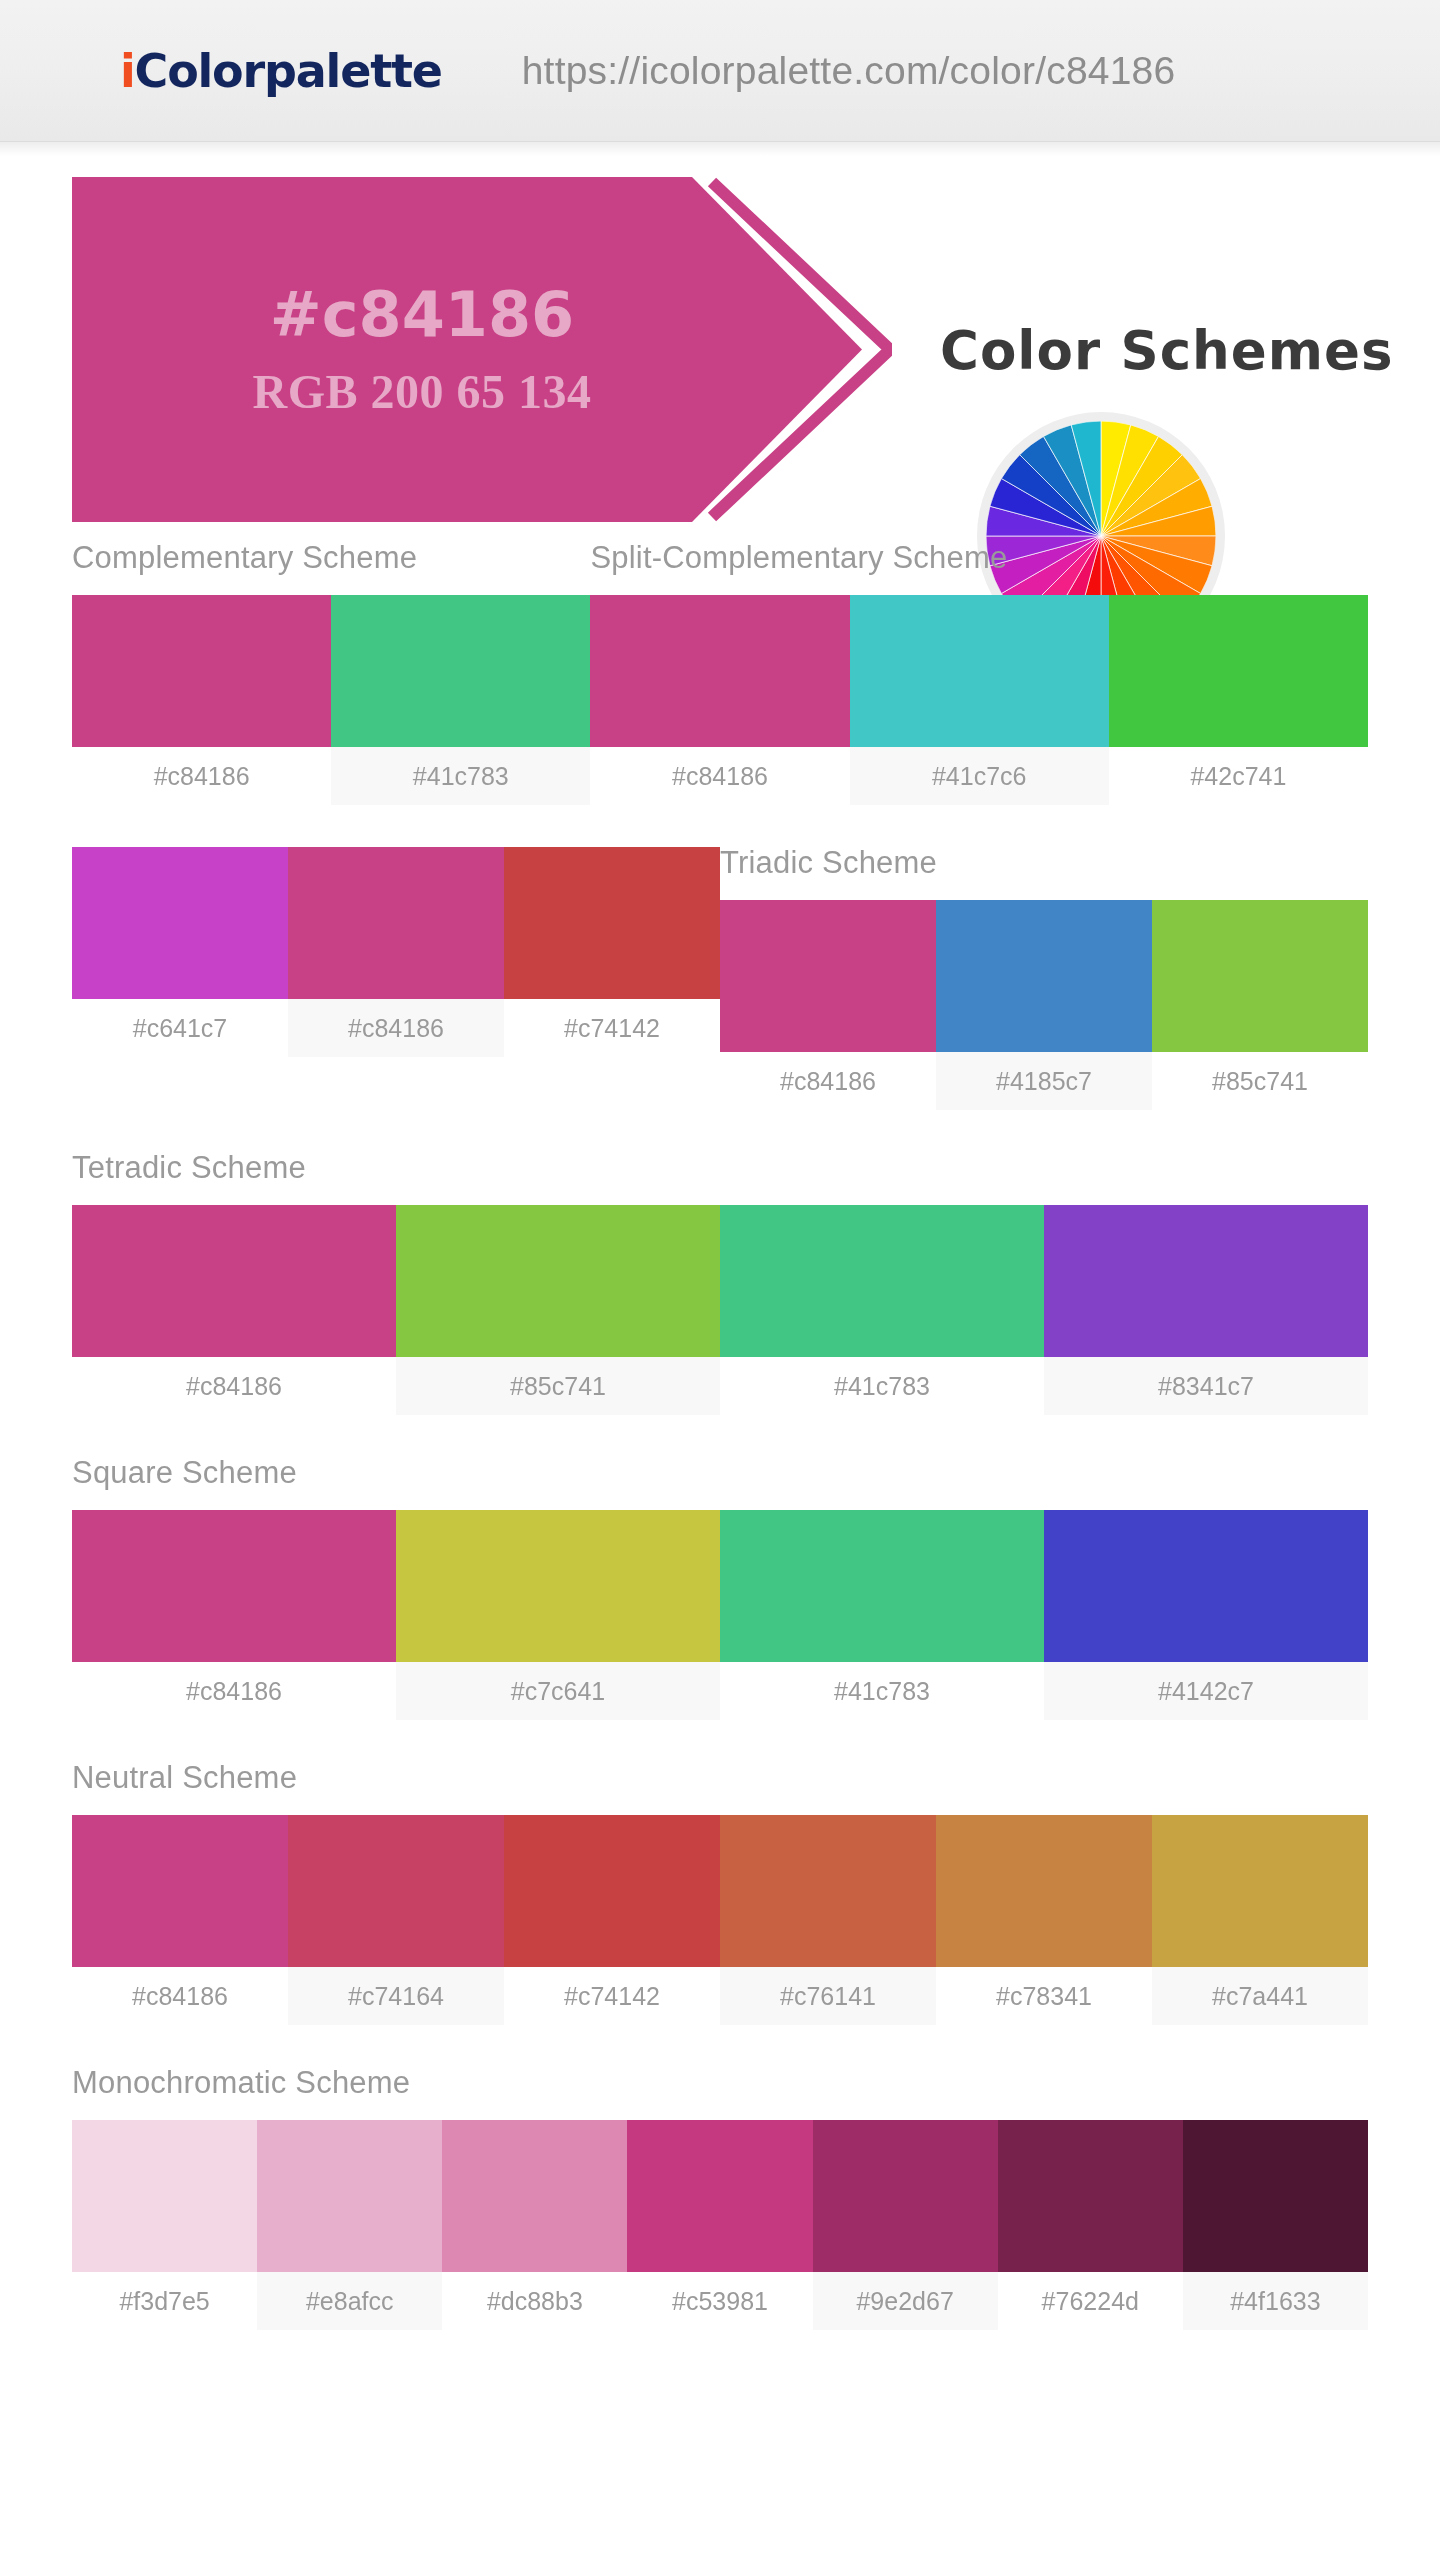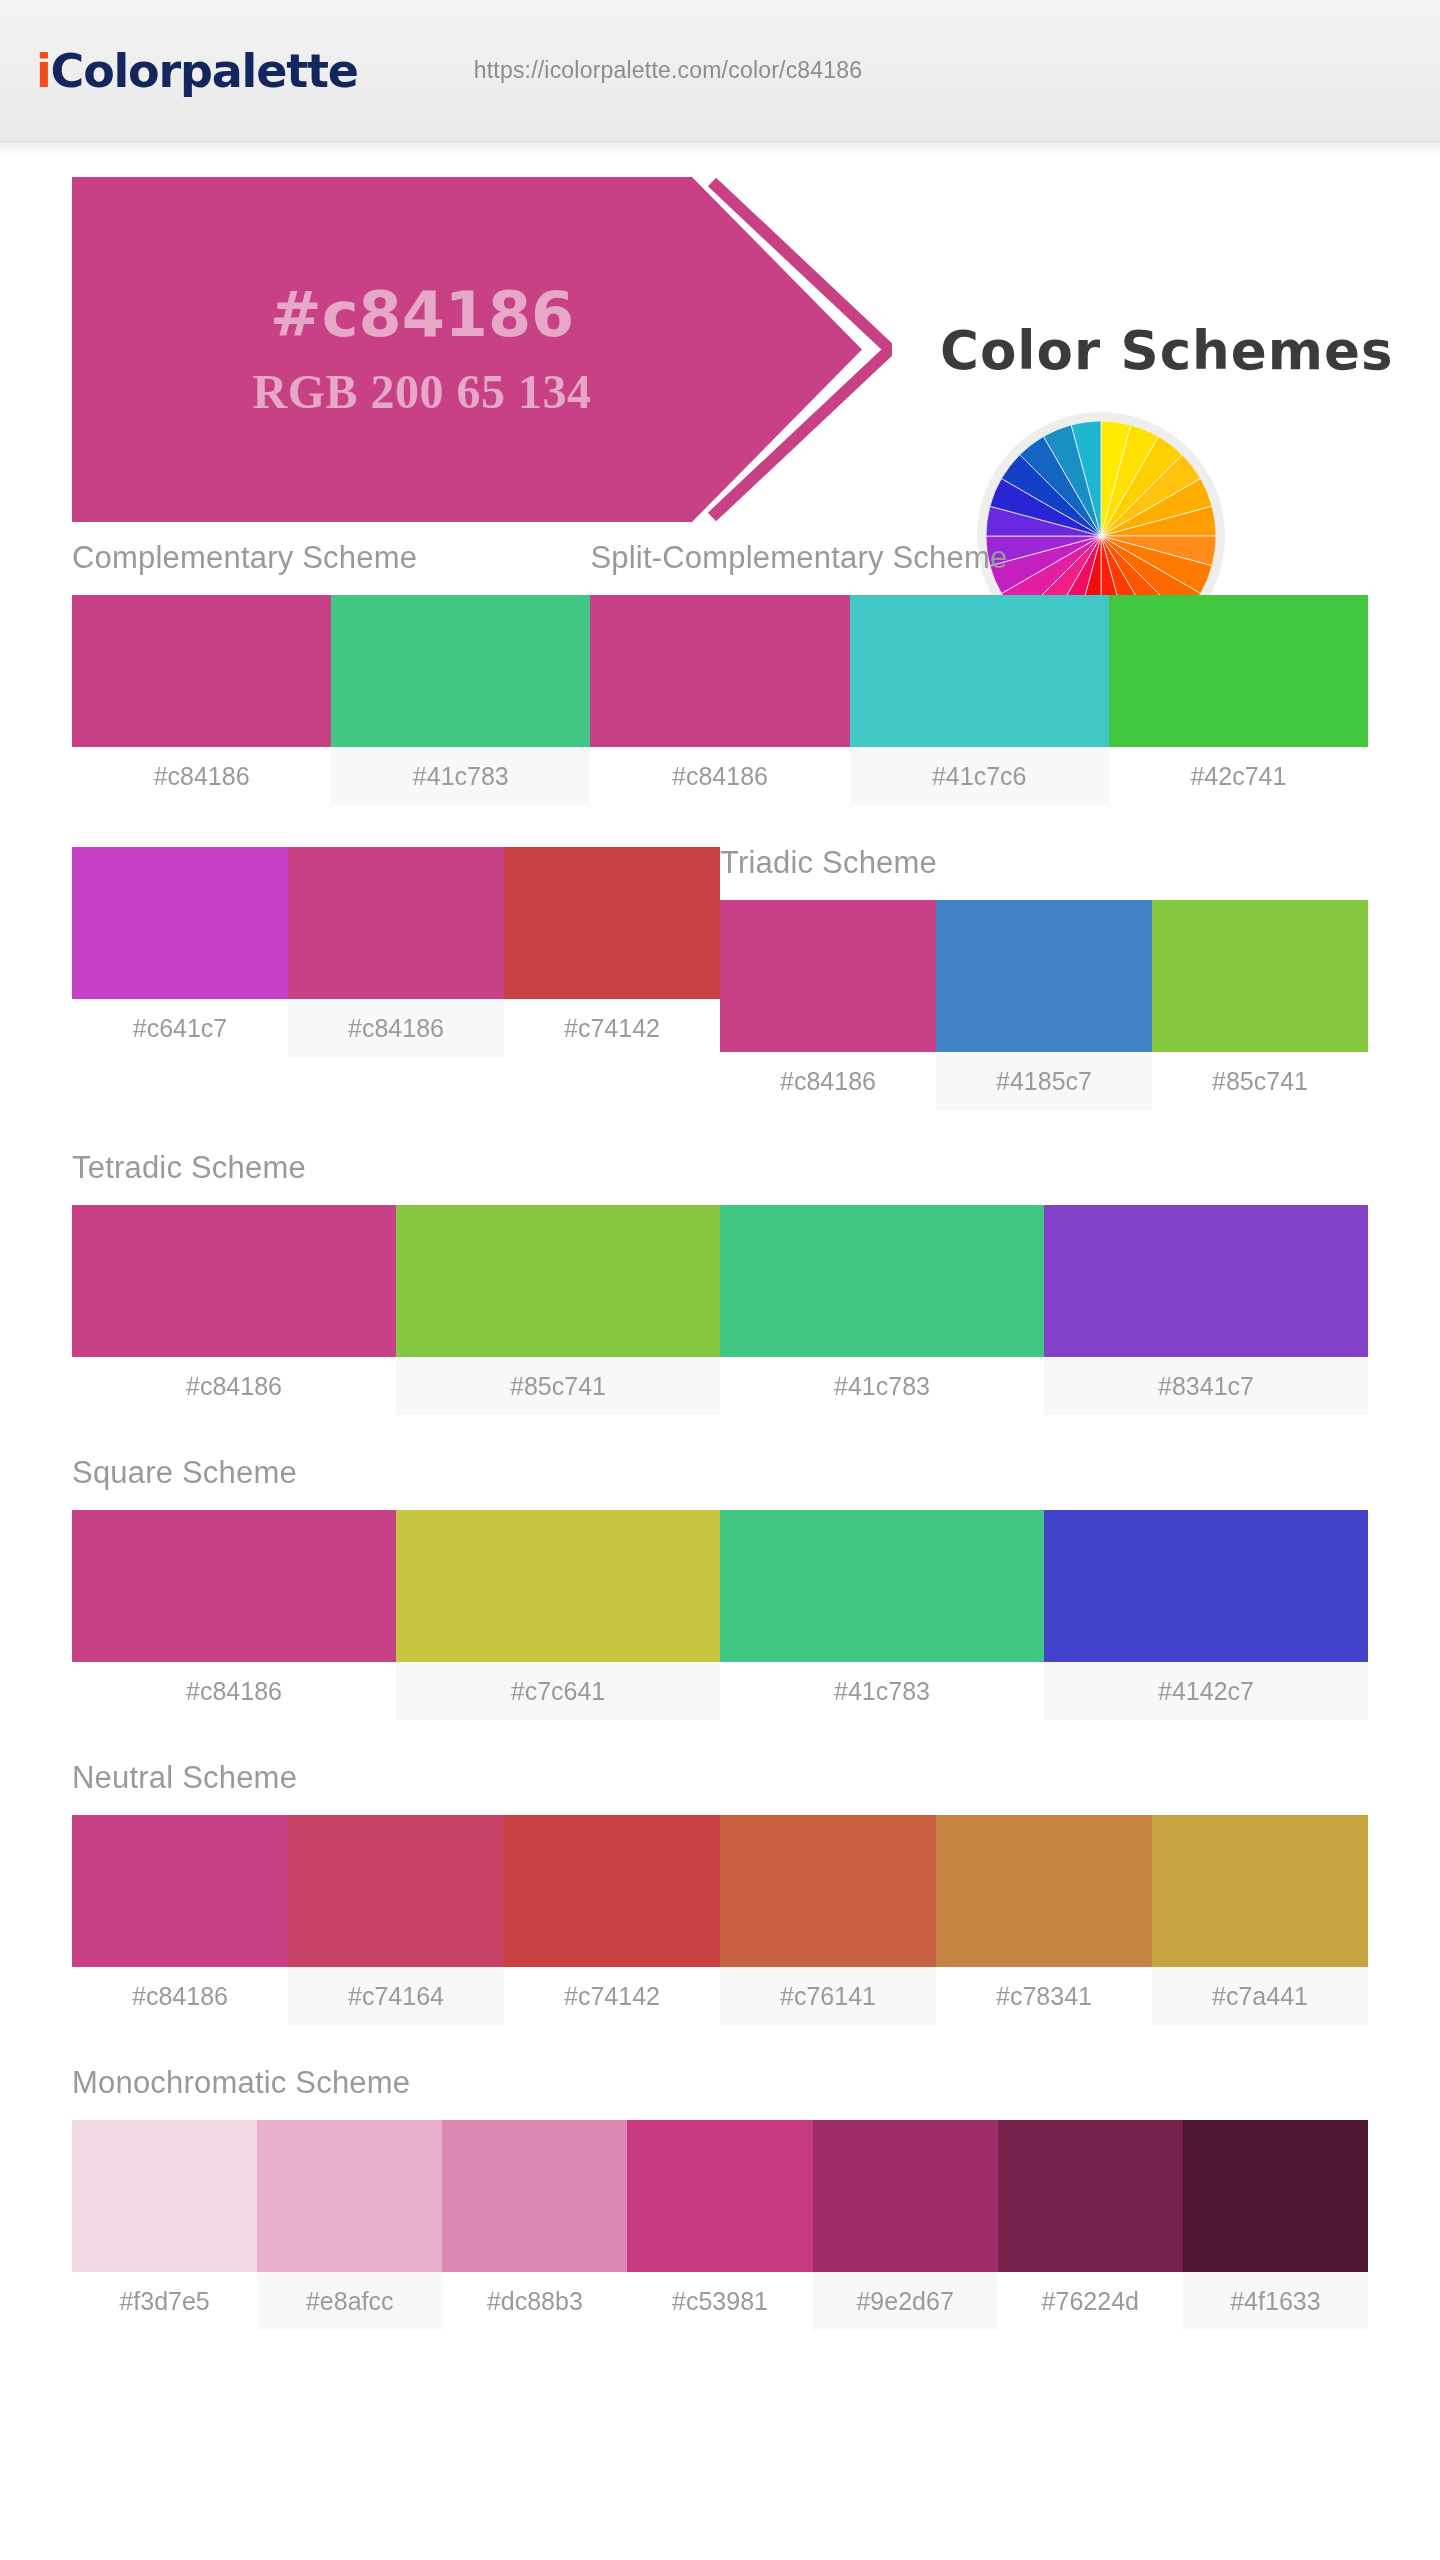--- a/index.html
+++ b/index.html
@@ -16,35 +16,35 @@
     position: relative;
     width: 1440px;
     height: 142px;
     background: linear-gradient(to bottom, #f2f2f2 0%, #efefef 45%, #e9e9e9 100%);
     border-bottom: 1px solid #dcdcdc;
   }
   .header-inner {
     display: flex;
     align-items: center;
     height: 100%;
-    padding-left: 36px;
+    padding-left: 120px;
   }
   .logo {
     font-family: "DejaVu Sans", sans-serif;
     font-weight: bold;
     font-size: 46px;
     letter-spacing: -1.2px;
     color: #13265e;
     white-space: nowrap;
     line-height: 1;
   }
   .logo .logo-i { color: #f04d20; }
   .url {
-    margin-left: 116px;
-    font-size: 23px;
+    margin-left: 80px;
+    font-size: 39px;
     color: #8d8d8d;
     font-family: "Liberation Sans", sans-serif;
     white-space: nowrap;
     letter-spacing: 0.2px;
   }
   .header-shadow {
     position: absolute;
     left: 0; top: 142px;
     width: 1440px; height: 14px;
     background: linear-gradient(to bottom, rgba(0,0,0,0.07), rgba(0,0,0,0));

